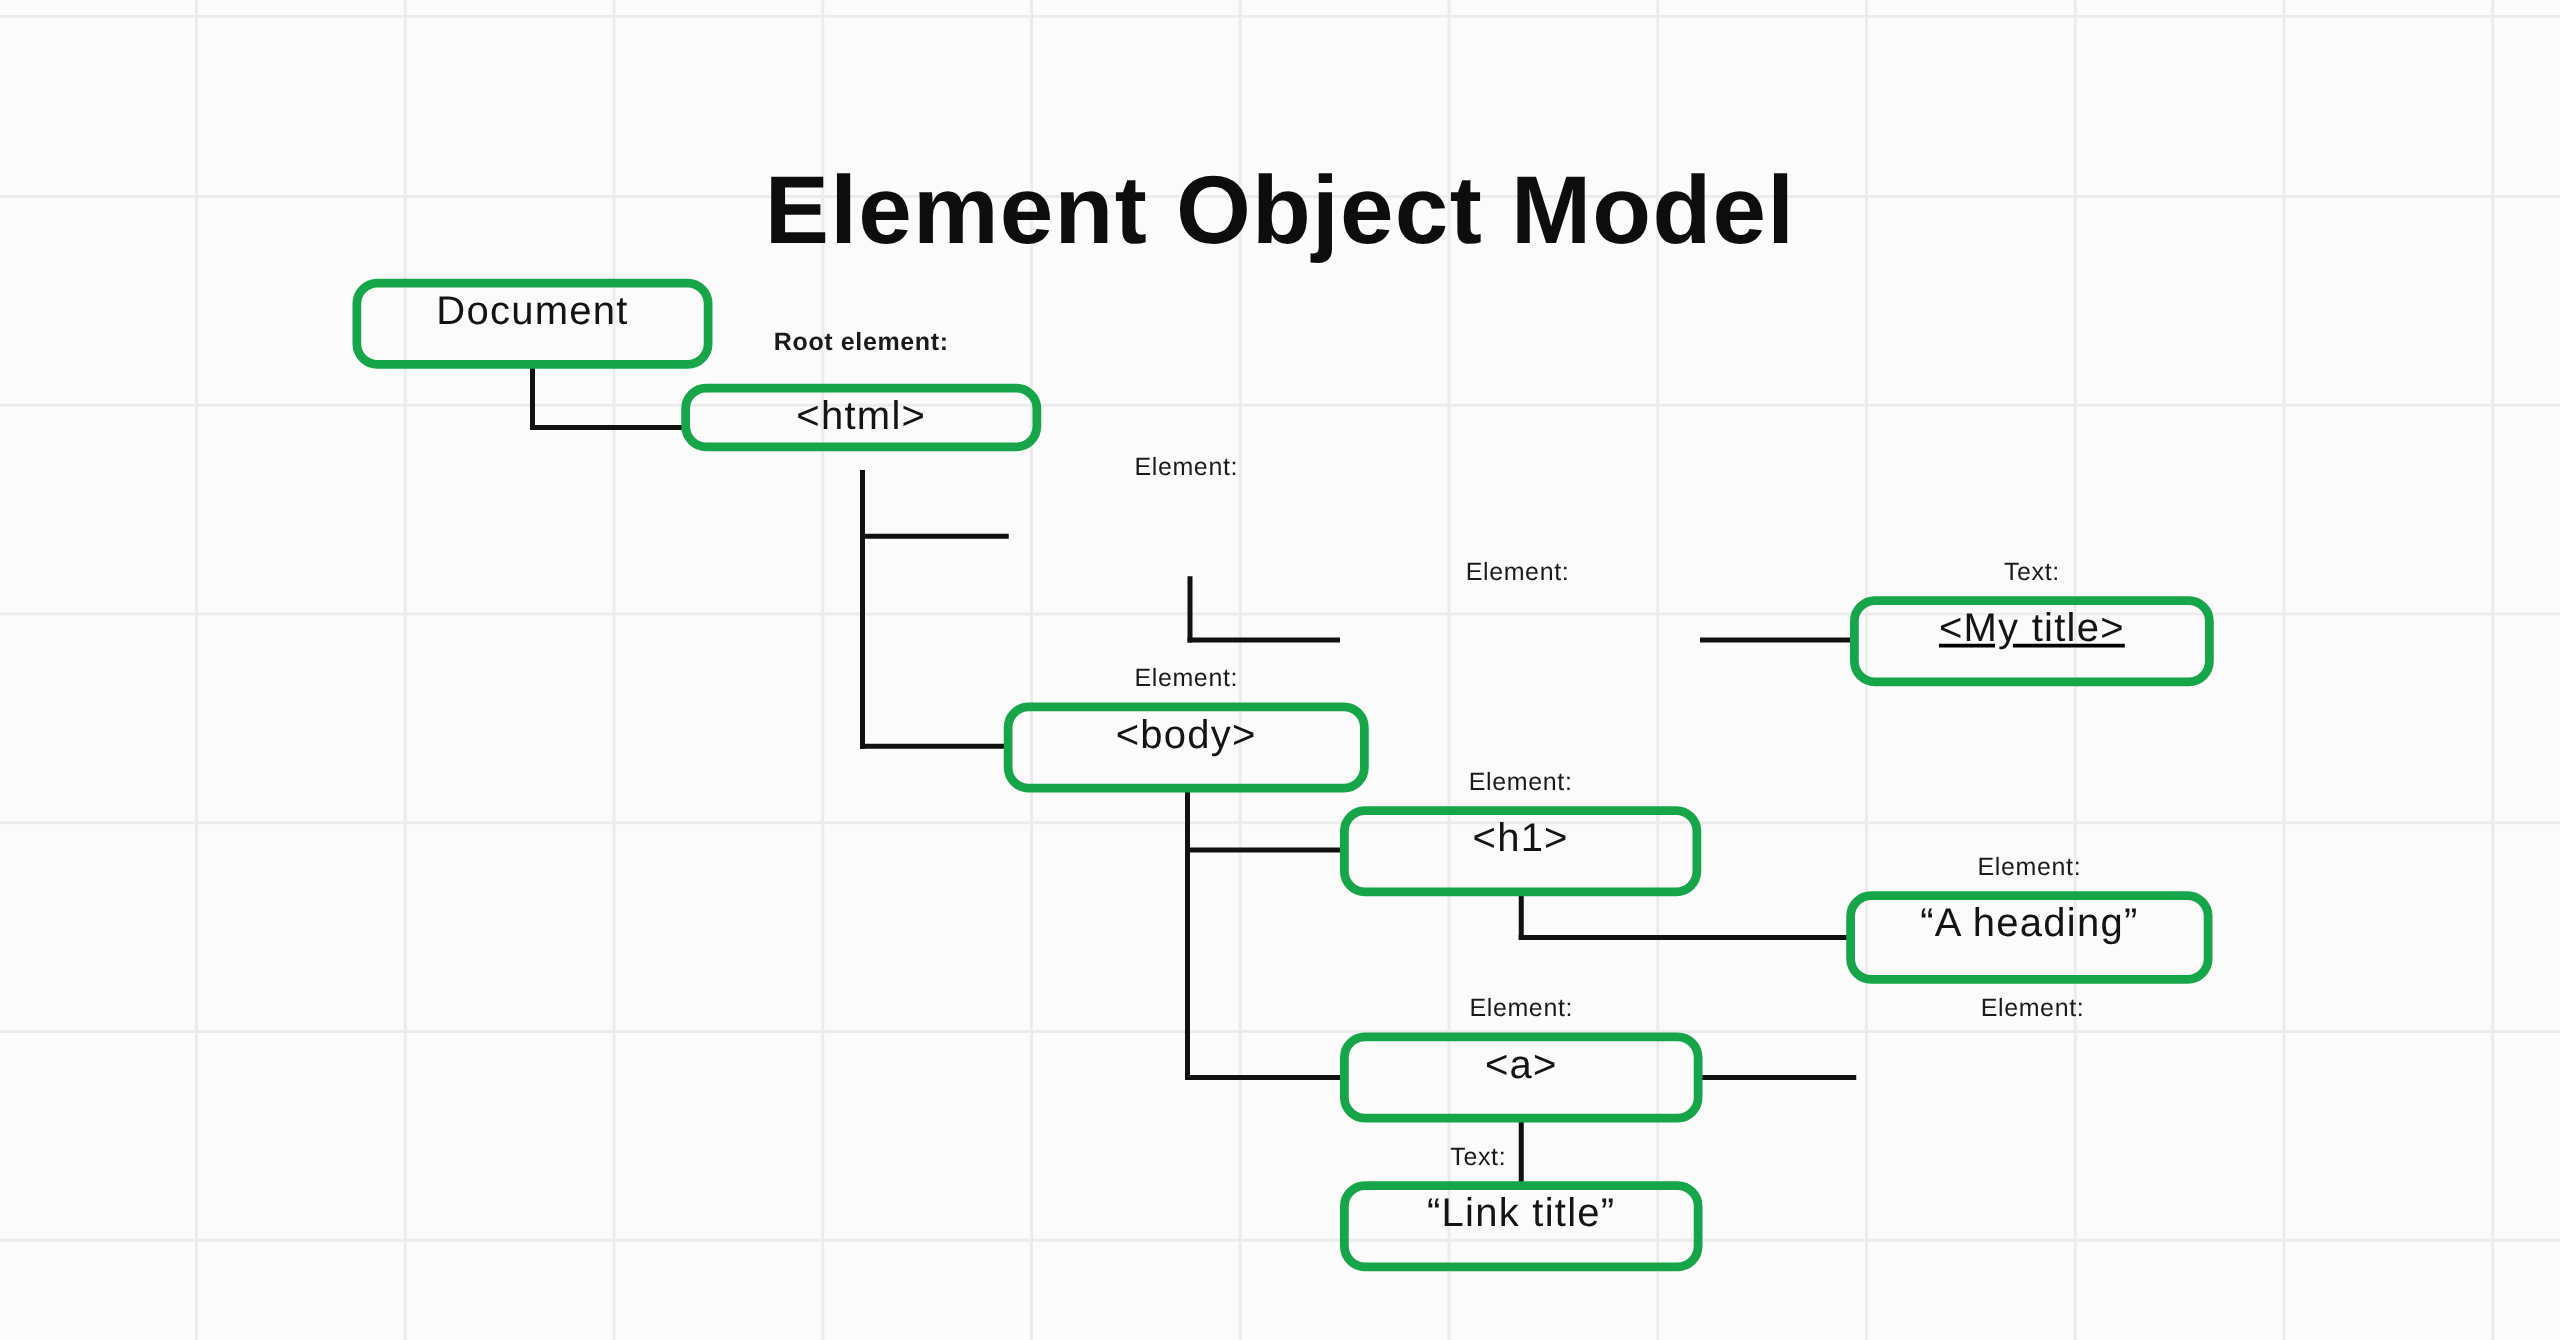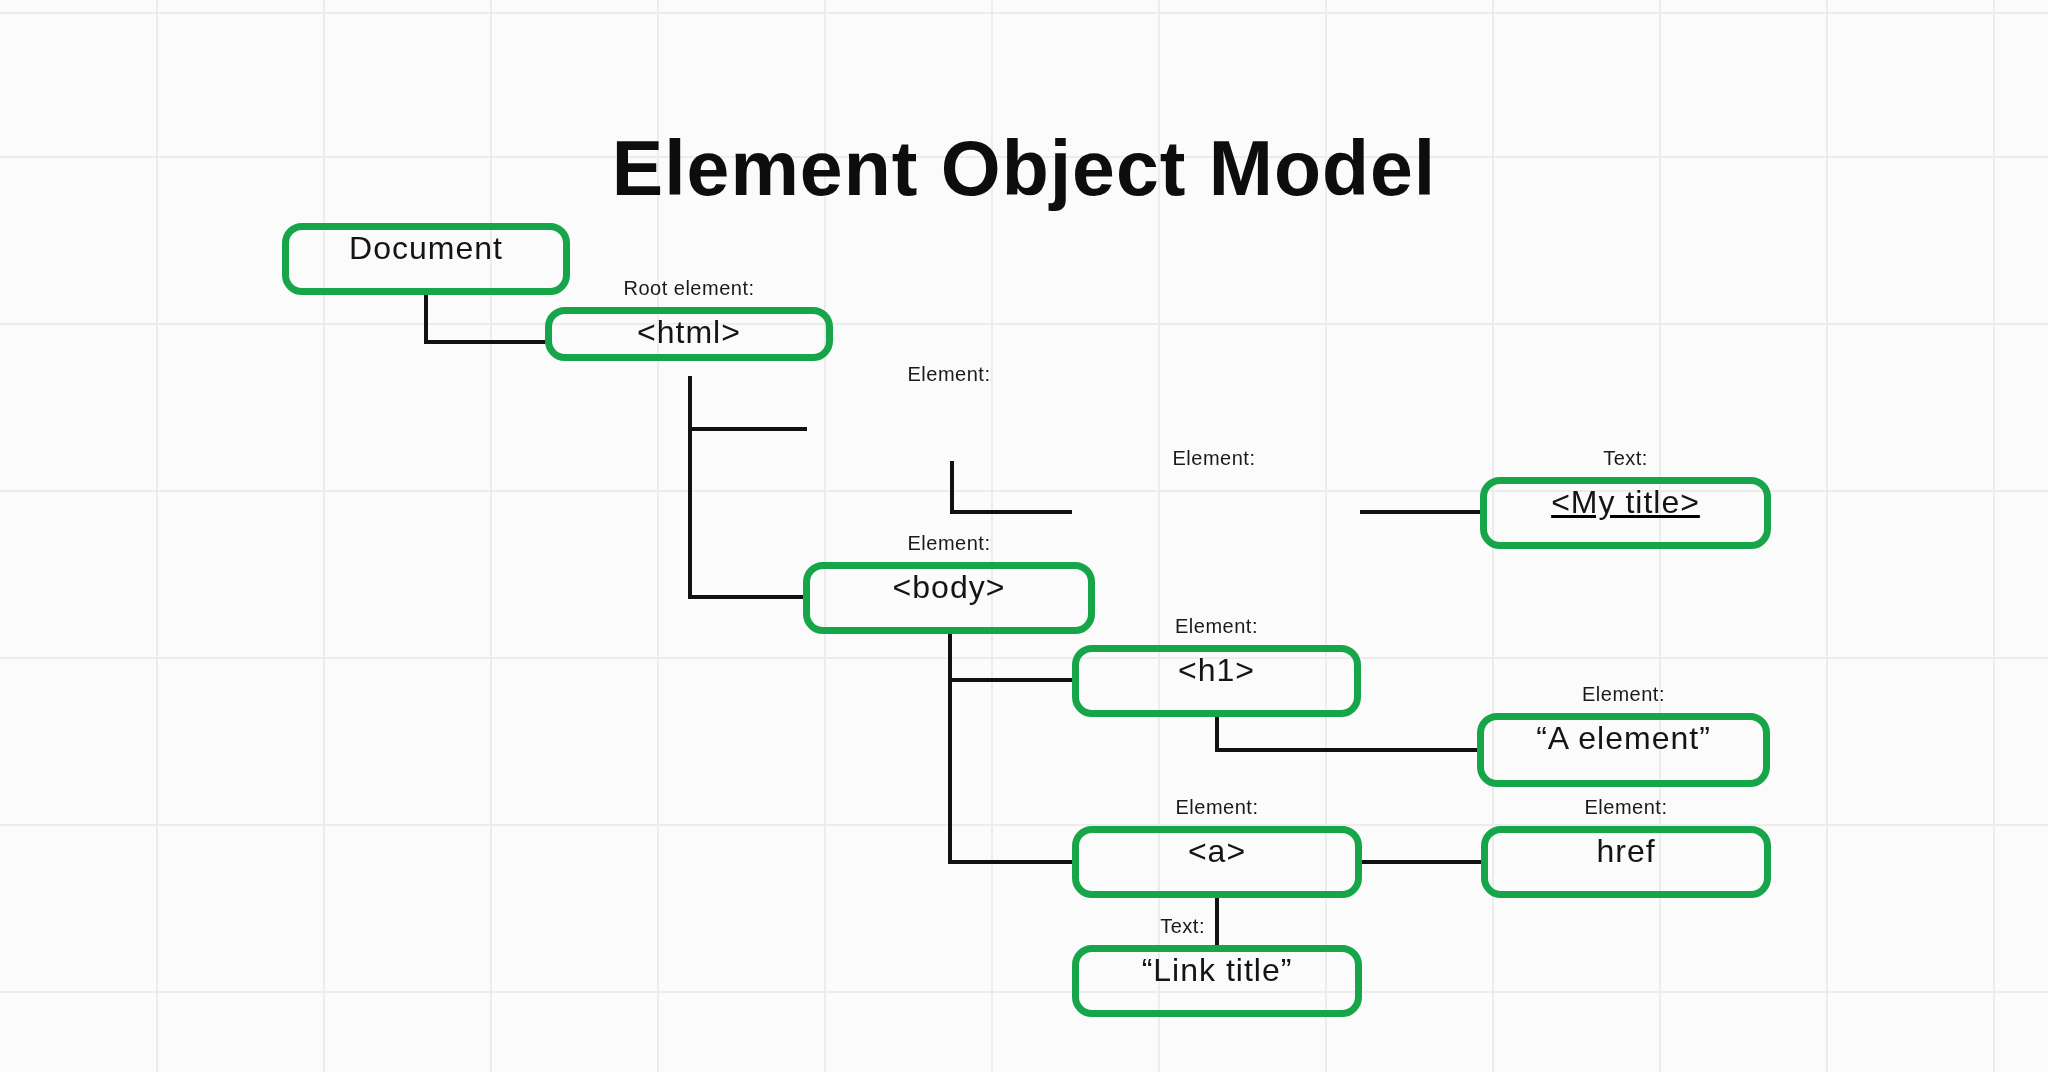--- a/index.html
+++ b/index.html
@@ -75,21 +75,21 @@
   #n-title    { left: 1068px; top: 477px; width: 292px; height: 72px; }
   #n-mytitle  { left: 1480px; top: 477px; width: 291px; height: 72px; text-decoration: underline; }
   #n-body     { left: 803px;  top: 562px; width: 292px; height: 72px; }
   #n-h1       { left: 1072px; top: 645px; width: 289px; height: 72px; }
   #n-aheading { left: 1477px; top: 713px; width: 293px; height: 74px; }
   #n-a        { left: 1072px; top: 826px; width: 290px; height: 72px; }
   #n-href     { left: 1481px; top: 826px; width: 290px; height: 72px; }
   #n-linktext { left: 1072px; top: 945px; width: 290px; height: 72px; }
 
   
-  #t-html     { left: 545px;  top: 277px; width: 288px; }
+  #t-html     { left: 545px;  top: 263px; width: 288px; font-weight: bold; }
   #t-head     { left: 803px;  top: 363px; width: 292px; }
   #t-title    { left: 1068px; top: 447px; width: 292px; }
   #t-mytitle  { left: 1480px; top: 447px; width: 291px; }
   #t-body     { left: 803px;  top: 532px; width: 292px; }
   #t-h1       { left: 1072px; top: 615px; width: 289px; }
   #t-aheading { left: 1477px; top: 683px; width: 293px; }
   #t-a        { left: 1072px; top: 796px; width: 290px; }
   #t-href     { left: 1481px; top: 796px; width: 290px; }
   #t-linktext { left: 1072px; top: 915px; width: 133px; text-align: right; }
 
@@ -155,25 +155,22 @@
   <div class="node" id="n-mytitle">
     <span class="node-label">&lt;My title&gt;</span>
   </div>
   <div class="node" id="n-body">
     <span class="node-label">&lt;body&gt;</span>
   </div>
   <div class="node" id="n-h1">
     <span class="node-label">&lt;h1&gt;</span>
   </div>
   <div class="node" id="n-aheading">
-    <span class="node-label">“A element”</span>
+    <span class="node-label">“A heading”</span>
   </div>
   <div class="node" id="n-a">
     <span class="node-label">&lt;a&gt;</span>
-  </div>
-  <div class="node" id="n-href">
-    <span class="node-label">href</span>
   </div>
   <div class="node" id="n-linktext">
     <span class="node-label">“Link title”</span>
   </div>
 
 </div>
 
 </body></html>

